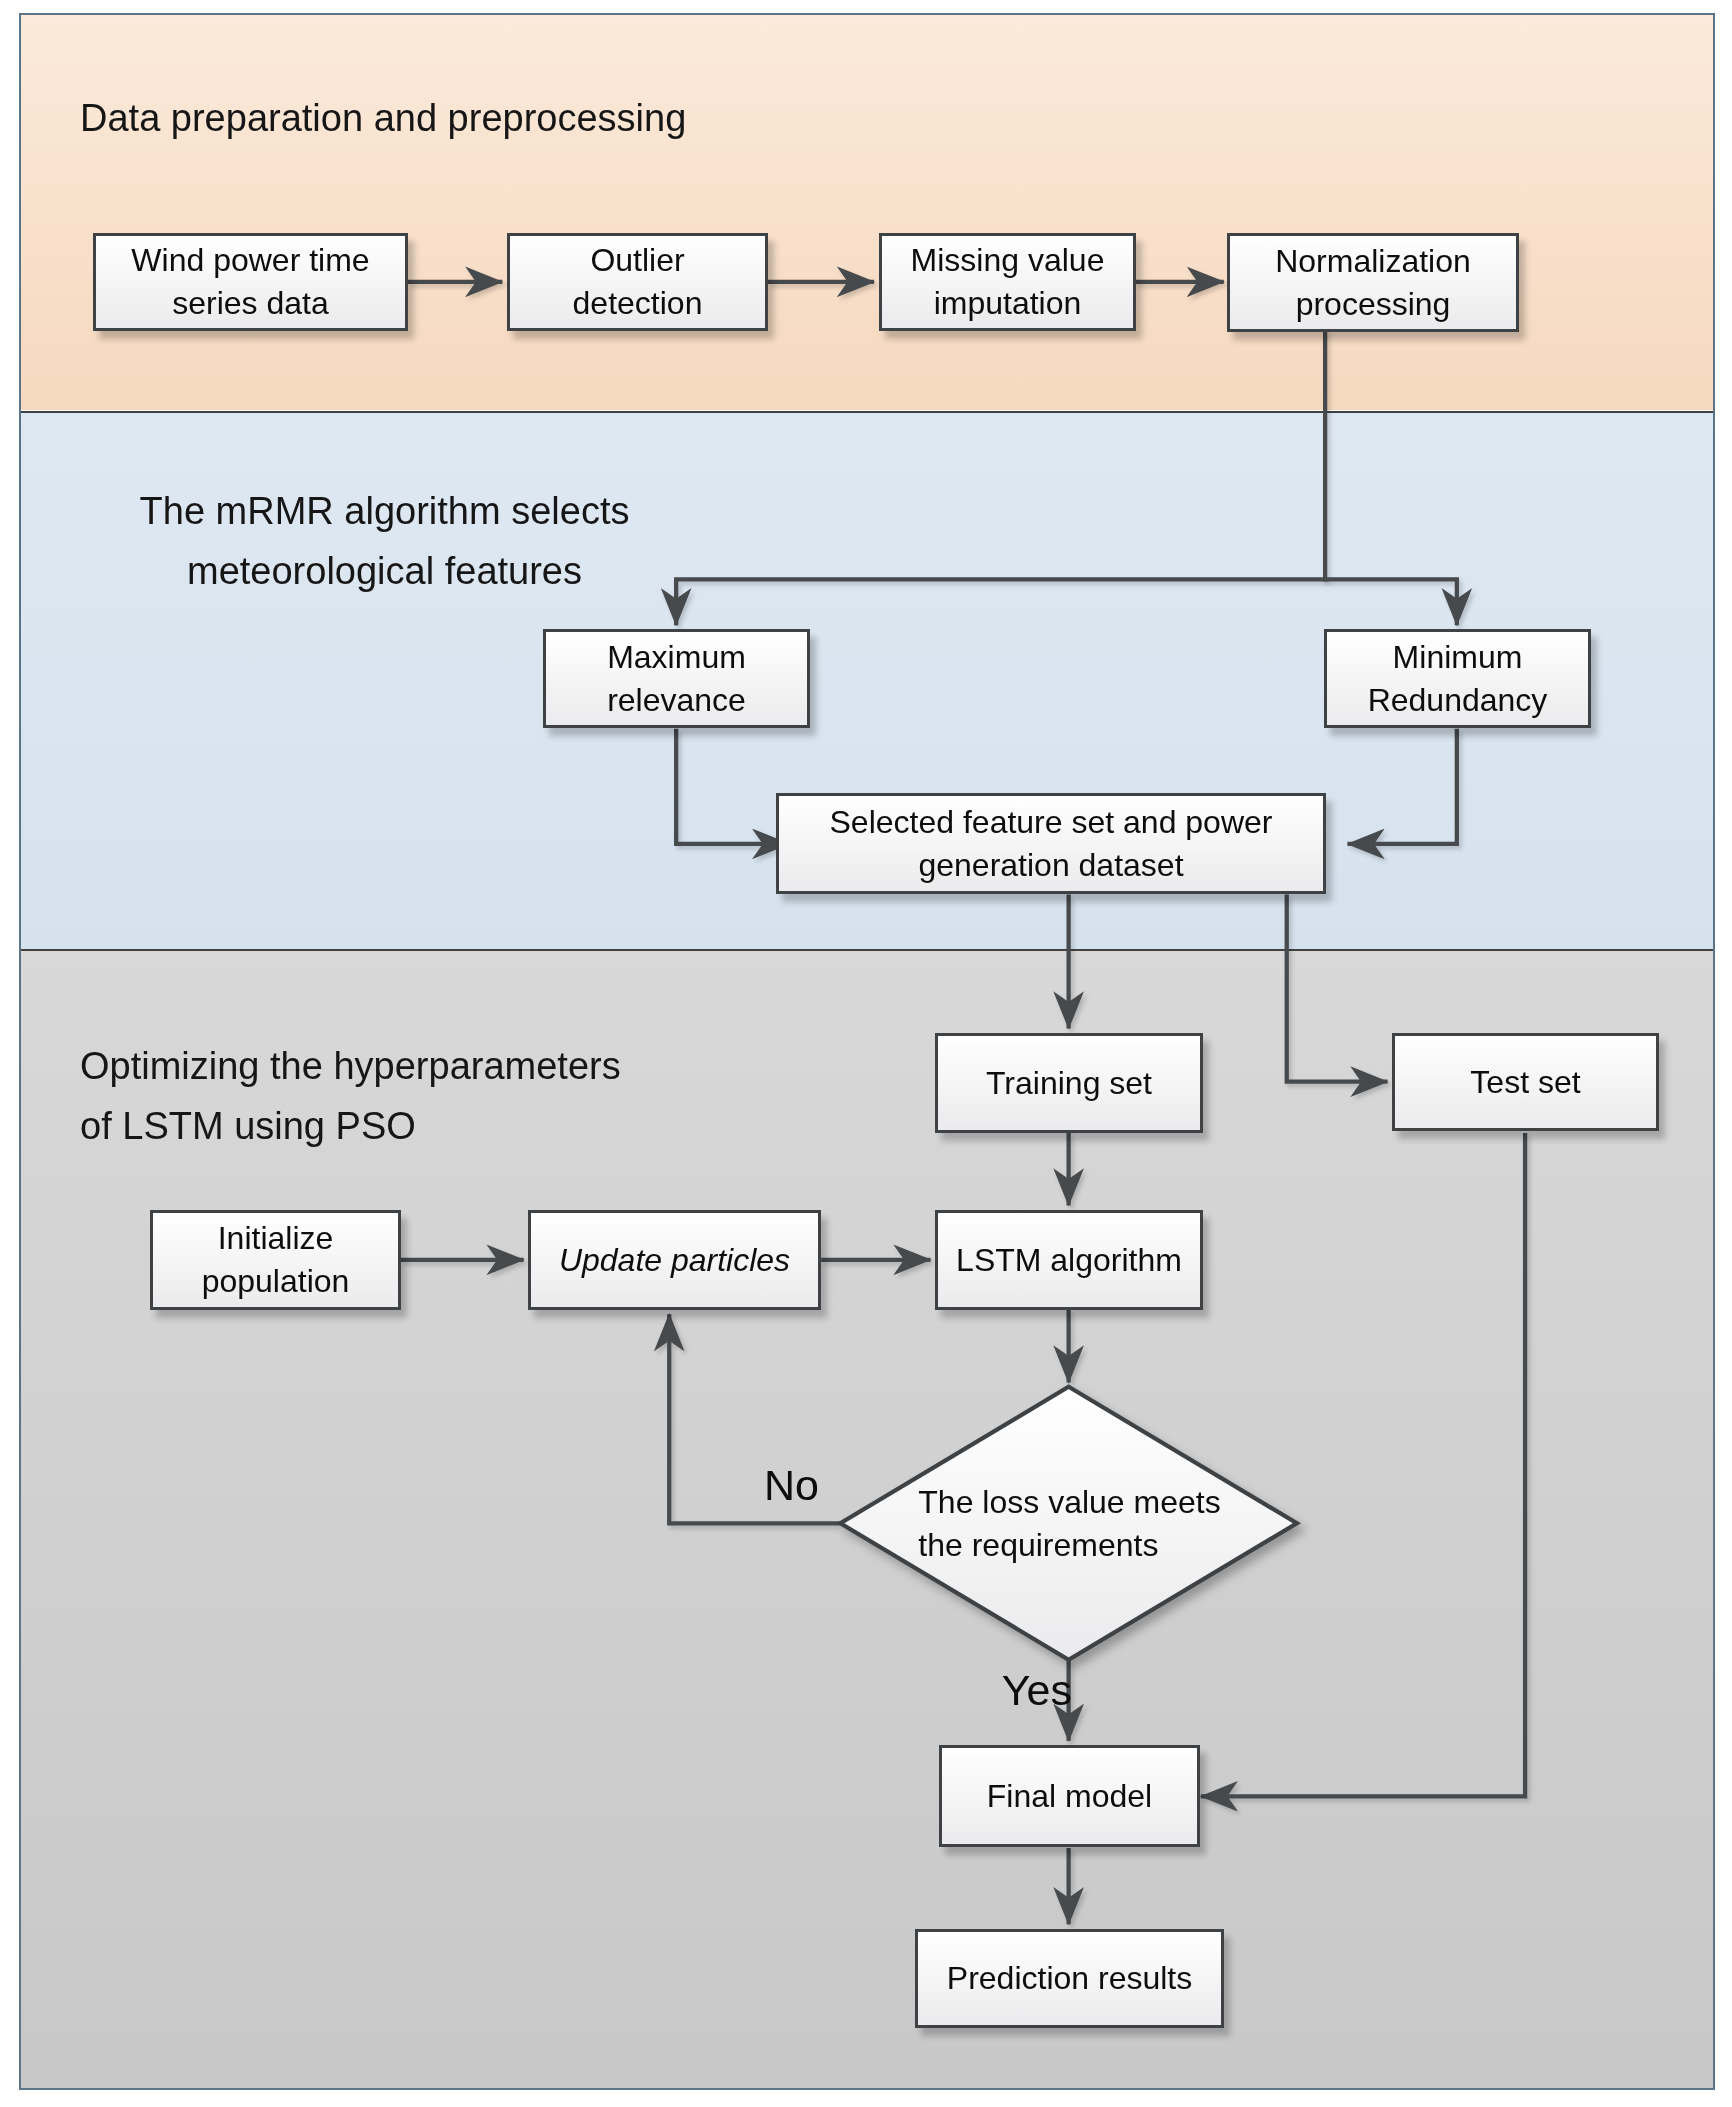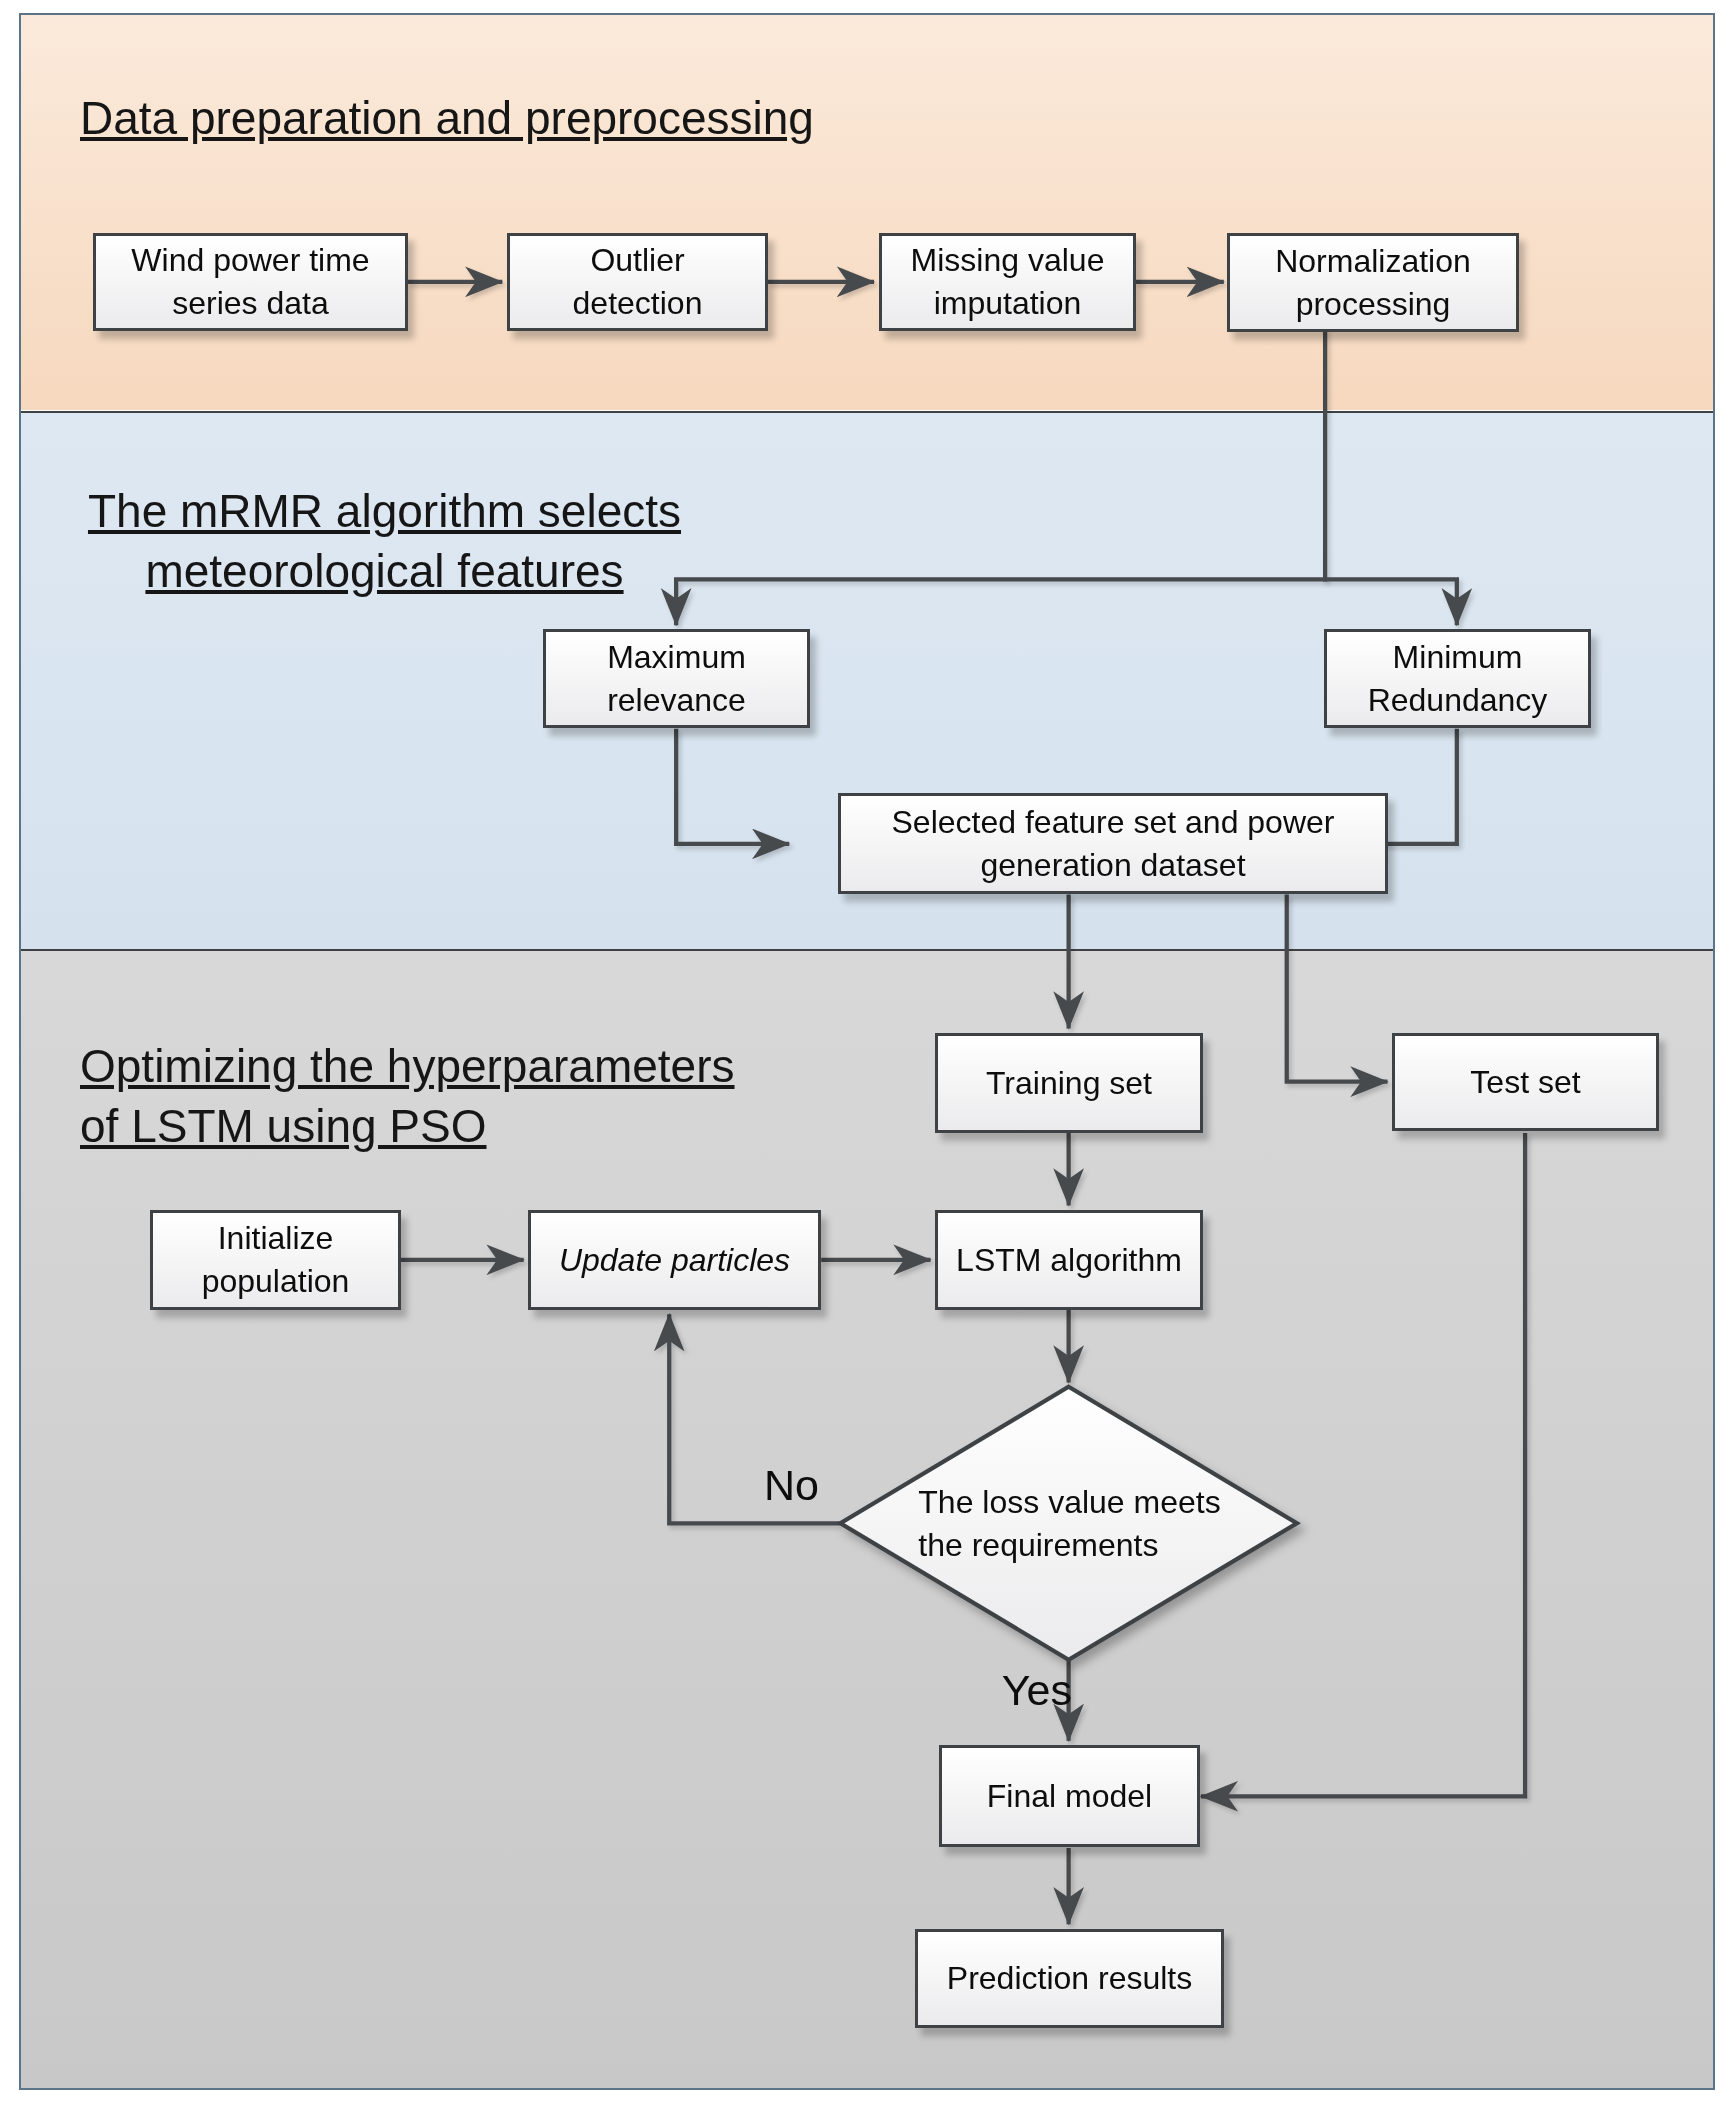--- a/index.html
+++ b/index.html
@@ -19,21 +19,21 @@
     background:linear-gradient(180deg,var(--section-prep-top),var(--section-prep-bottom)); }
   #section-mrmr { top:411px; height:539px; border-top:2.1px solid var(--divider);
     background:linear-gradient(180deg,var(--section-mrmr-top),var(--section-mrmr-bottom)); }
   #section-pso { top:949px; height:1140px; border-top:2.1px solid var(--divider);
     background:linear-gradient(180deg,var(--section-pso-top),var(--section-pso-bottom)); }
 
   #frame { position:absolute; left:18.7px; top:13.3px; width:1696px; height:2077px;
     border:2.1px solid var(--frame-border); box-sizing:border-box; pointer-events:none; z-index:40; }
 
   .section-title { position:absolute; z-index:30; color:var(--title-text);
-    font-size:46px; white-space:pre-line; letter-spacing:0;text-decoration:underline; }
+    font-size:38px; white-space:pre-line; letter-spacing:0; }
   #title-prep { left:80px; top:91px; line-height:55px; }
   #title-mrmr { left:75px; top:481px; width:619px; line-height:60px; text-align:center; }
   #title-pso  { left:80px; top:1036px; width:693px; line-height:60px; }
 
   #edges { position:absolute; left:0; top:0; z-index:20; }
   .edge { stroke:var(--line); stroke-width:8; fill:none;
     filter:drop-shadow(5px 6px 4px rgba(0,0,0,0.18)); }
   #arrowhead path { fill:var(--line); }
   .diamond { fill:url(#nodeGrad); stroke:var(--box-border); stroke-width:8;
     filter:drop-shadow(10px 12px 9px rgba(0,0,0,0.28)); }
@@ -45,21 +45,21 @@
     box-shadow:6.4px 7.5px 6.4px rgba(0,0,0,0.22);
     color:var(--text); font-size:32px; line-height:43px; }
   .node-label, .diamond-label-text { white-space:pre-line; }
 
   #node-wind          { left:93px;  top:233px;  width:315px;  height:98px; }
   #node-outlier       { left:507px;  top:233px;  width:261px;  height:98px; }
   #node-missing       { left:879px; top:233px;  width:257px;  height:98px; }
   #node-normalization { left:1227px; top:233px;  width:292px;  height:99px; }
   #node-max           { left:543px; top:629px; width:267px;  height:99px; }
   #node-min           { left:1324px; top:629px; width:267px;  height:99px; }
-  #node-selected      { left:838px; top:793px; width:550px; height:101px; }
+  #node-selected      { left:776px; top:793px; width:550px; height:101px; }
   #node-training      { left:935px; top:1033px; width:268px;  height:100px; }
   #node-test          { left:1392px; top:1033px; width:267px;  height:98px; }
   #node-init          { left:150px;  top:1210px; width:251px;  height:100px; }
   #node-update        { left:528px;  top:1210px; width:293px;  height:100px;font-style:italic; }
   #node-lstm          { left:935px; top:1210px; width:268px;  height:100px; }
   #node-final         { left:939px; top:1745px; width:261px;  height:102px; }
   #node-prediction    { left:915px; top:1929px; width:309px;  height:99px; }
 
   #node-decision { position:absolute; z-index:30; left:856px; top:1473px; width:427px; height:101px;
     display:flex; align-items:center; justify-content:center; text-align:left;

